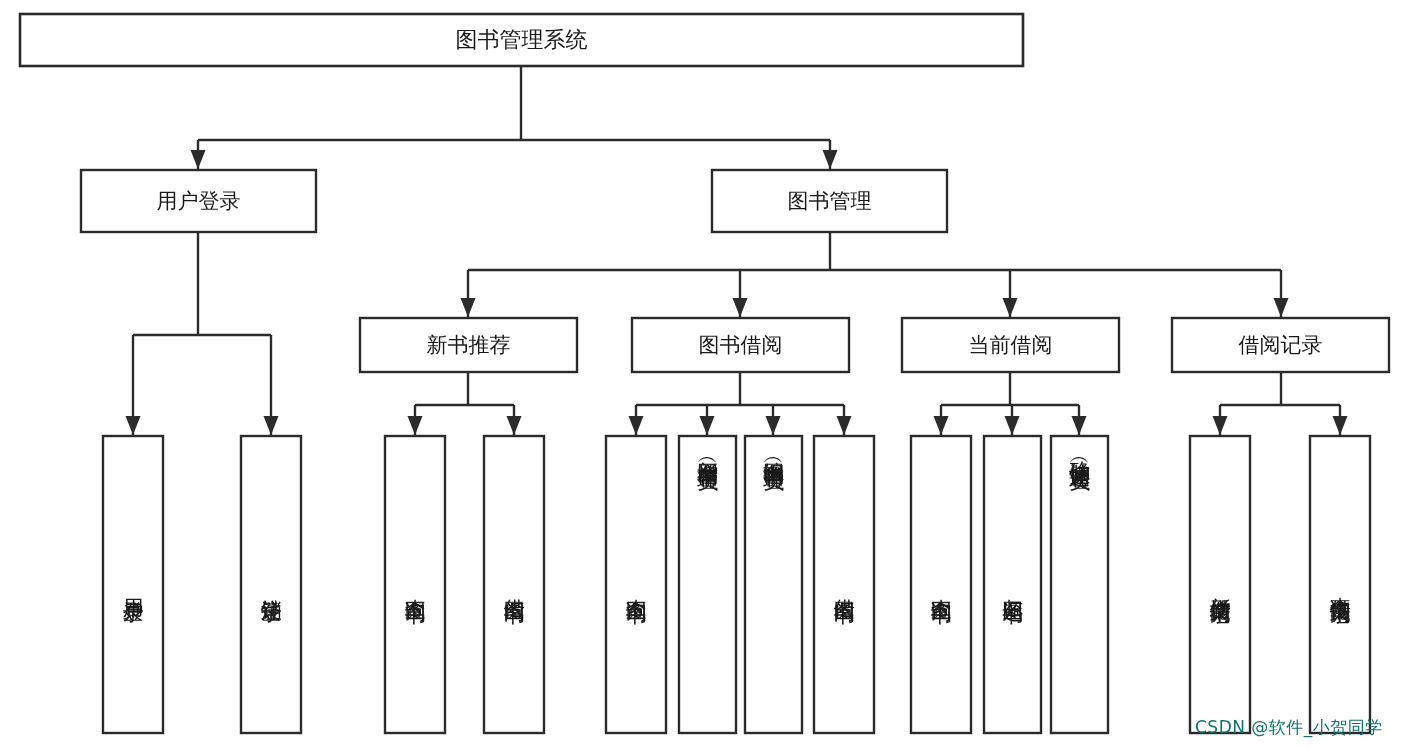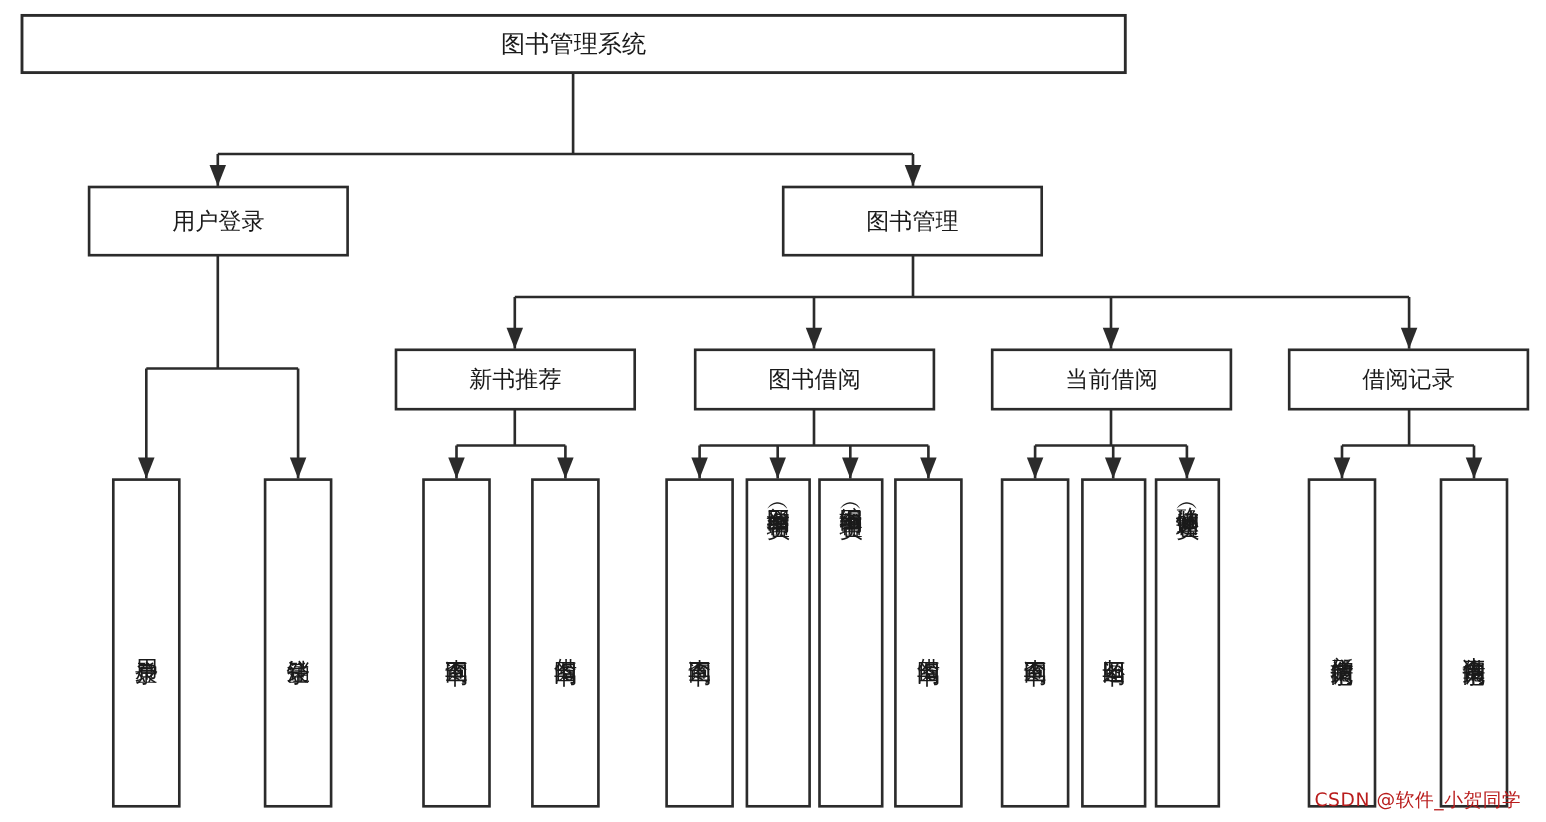--- a/index.html
+++ b/index.html
@@ -213,14 +213,14 @@
       <div class="leaf-label-wrap align-top" style="left: 1051px; top: 444px; width: 57px; height: 289px;">
         <span class="leaf-label">确认归还（管理员）</span>
       </div>
       <div class="leaf-label-wrap" style="left: 1190px; top: 436px; width: 60px; height: 297px;">
         <span class="leaf-label">新增借阅记录</span>
       </div>
       <div class="leaf-label-wrap" style="left: 1310px; top: 436px; width: 60px; height: 297px;">
         <span class="leaf-label">查询借阅记录</span>
       </div>
     </div>
-  <div class="watermark" style="left: 1195px; top: 716px; color: #b91c1c;">CSDN @软件_小贺同学</div>
+  <div class="watermark" style="left: 1195px; top: 716px; color: #0f766e;">CSDN @软件_小贺同学</div>
 </div>
 
 </body></html>

